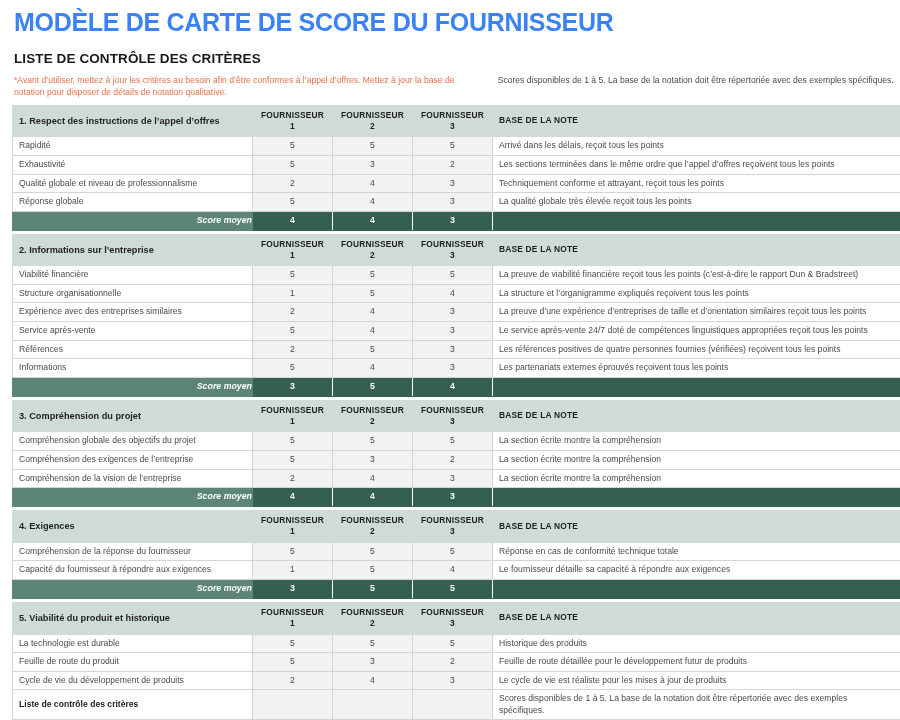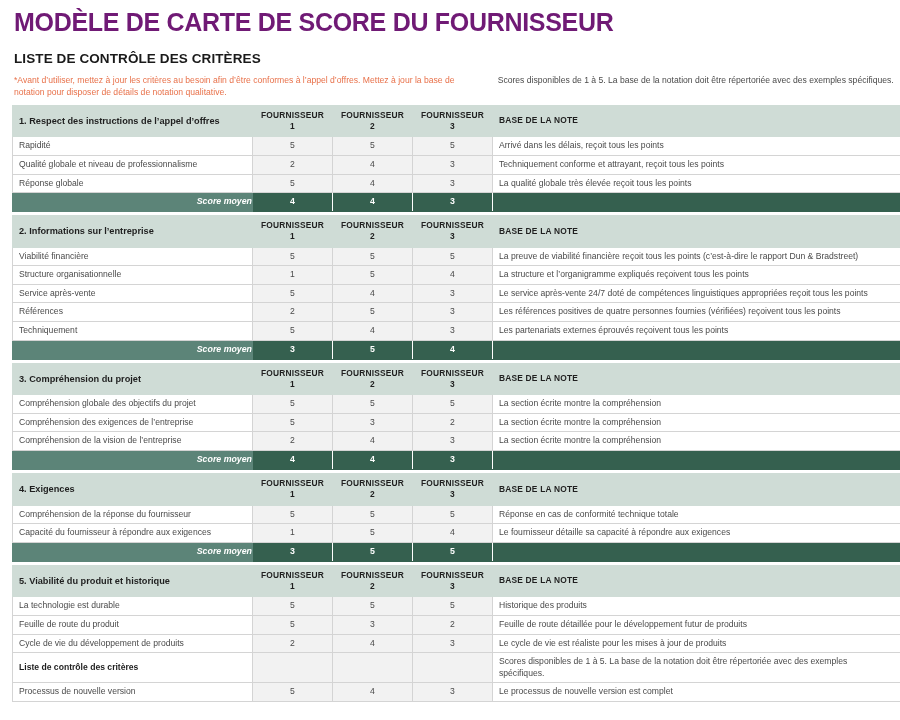--- a/index.html
+++ b/index.html
@@ -110,21 +110,21 @@
     background:#35604f;
     border-color:#35604f;
   }
   tr.spacer td{
     border:none;
     height:3px;
     padding:0;
     background:#ffffff;
   }
 </style>
-<style>tr.section-head td{background:#cfdcd6;border-color:#cfdcd6;}tr.avg td.avg-label{background:#5c8478;border-color:#5c8478;}tr.avg td.avg-score{background:#35604f;border-top-color:#35604f;border-bottom-color:#35604f;}tr.avg td.avg-blank{background:#35604f;border-color:#35604f;}tr.data td.score{background:#f2f2f2;}.main-title{color:#701a75;}.note-left{color:#e8714a;}</style></head>
+<style>tr.section-head td{background:#cfdcd6;border-color:#cfdcd6;}tr.avg td.avg-label{background:#5c8478;border-color:#5c8478;}tr.avg td.avg-score{background:#35604f;border-top-color:#35604f;border-bottom-color:#35604f;}tr.avg td.avg-blank{background:#35604f;border-color:#35604f;}tr.data td.score{background:#f2f2f2;}.main-title{color:#3b82f6;}.note-left{color:#e8714a;}</style></head>
 <body>
 
 <div class="page">
 
   <div class="main-title">MODÈLE DE CARTE DE SCORE DU FOURNISSEUR</div>
   <div class="sub-title">LISTE DE CONTRÔLE DES CRITÈRES</div>
 
   <div class="note-row">
     <div class="note-left">*Avant d’utiliser, mettez à jour les critères au besoin afin d’être conformes à l’appel d’offres. Mettez à jour la base de notation pour disposer de détails de notation qualitative.</div>
     <div class="note-right">Scores disponibles de 1 à 5. La base de la notation doit être répertoriée avec des exemples spécifiques.</div>
@@ -147,20 +147,27 @@
           <td class="note">BASE DE LA NOTE</td>
         </tr>
         <tr class="data">
           <td class="crit">Rapidité</td>
           <td class="score">5</td>
           <td class="score">5</td>
           <td class="score">5</td>
           <td class="basis">Arrivé dans les délais, reçoit tous les points</td>
         </tr>
         <tr class="data">
+          <td class="crit">Exhaustivité</td>
+          <td class="score">5</td>
+          <td class="score">3</td>
+          <td class="score">2</td>
+          <td class="basis">Les sections terminées dans le même ordre que l’appel d’offres reçoivent tous les points</td>
+        </tr>
+        <tr class="data">
           <td class="crit">Qualité globale et niveau de professionnalisme</td>
           <td class="score">2</td>
           <td class="score">4</td>
           <td class="score">3</td>
           <td class="basis">Techniquement conforme et attrayant, reçoit tous les points</td>
         </tr>
         <tr class="data">
           <td class="crit">Réponse globale</td>
           <td class="score">5</td>
           <td class="score">4</td>
@@ -192,35 +199,42 @@
           <td class="basis">La preuve de viabilité financière reçoit tous les points (c’est-à-dire le rapport Dun &amp; Bradstreet)</td>
         </tr>
         <tr class="data">
           <td class="crit">Structure organisationnelle</td>
           <td class="score">1</td>
           <td class="score">5</td>
           <td class="score">4</td>
           <td class="basis">La structure et l’organigramme expliqués reçoivent tous les points</td>
         </tr>
         <tr class="data">
+          <td class="crit">Expérience avec des entreprises similaires</td>
+          <td class="score">2</td>
+          <td class="score">4</td>
+          <td class="score">3</td>
+          <td class="basis">La preuve d’une expérience d’entreprises de taille et d’orientation similaires reçoit tous les points</td>
+        </tr>
+        <tr class="data">
           <td class="crit">Service après-vente</td>
           <td class="score">5</td>
           <td class="score">4</td>
           <td class="score">3</td>
           <td class="basis">Le service après-vente 24/7 doté de compétences linguistiques appropriées reçoit tous les points</td>
         </tr>
         <tr class="data">
           <td class="crit">Références</td>
           <td class="score">2</td>
           <td class="score">5</td>
           <td class="score">3</td>
           <td class="basis">Les références positives de quatre personnes fournies (vérifiées) reçoivent tous les points</td>
         </tr>
         <tr class="data">
-          <td class="crit">Techniquement</td>
+          <td class="crit">Informations</td>
           <td class="score">5</td>
           <td class="score">4</td>
           <td class="score">3</td>
           <td class="basis">Les partenariats externes éprouvés reçoivent tous les points</td>
         </tr>
         <tr class="avg">
           <td class="avg-label">Score moyen</td>
           <td class="avg-score">3</td>
           <td class="avg-score">5</td>
           <td class="avg-score">4</td>

